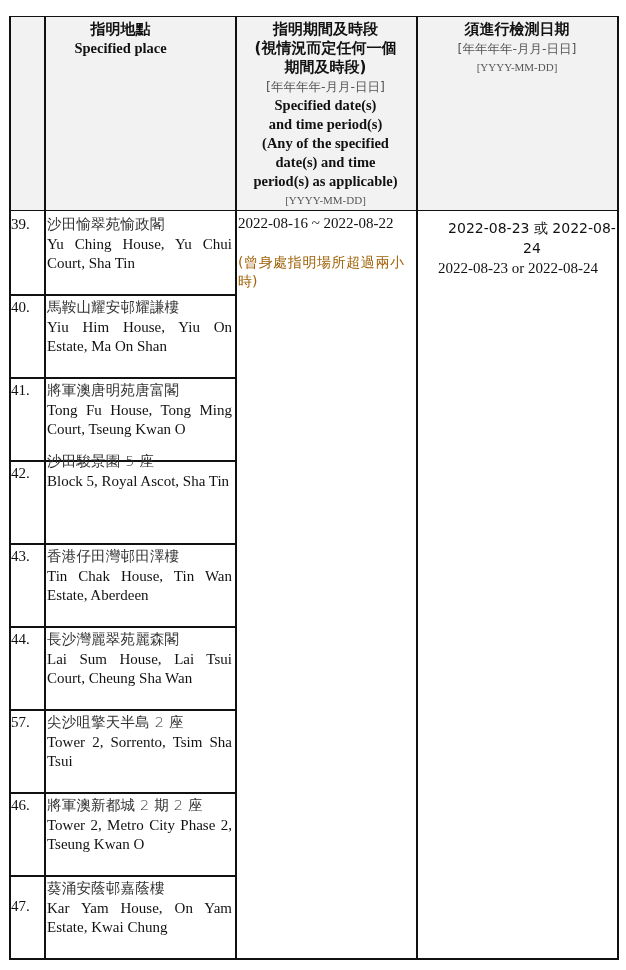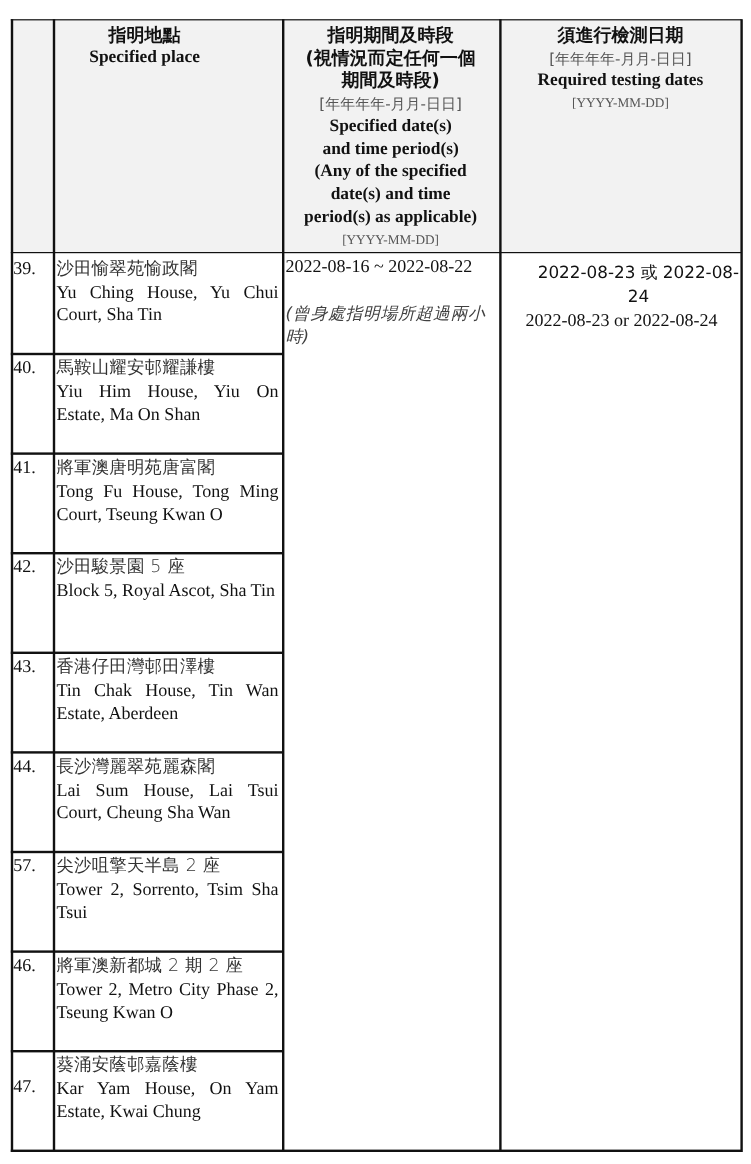--- a/index.html
+++ b/index.html
@@ -12,21 +12,21 @@
   .hline { position: absolute; height: 1.5px; background: #111; }
   .hcell { position: absolute; top: 0; text-align: center; font-size: 14.5px; line-height: 19px; padding-top: 4px; box-sizing: border-box; }
   .b { font-weight: bold; }
   .cjk-b { font-family: "DejaVu Sans", sans-serif; font-weight: bold; font-size: 15px; }
   .grey { color: #555; font-size: 11px; }
   .grey-cjk { color: #555; font-family: "DejaVu Sans", sans-serif; font-size: 12.5px; }
   .num { position: absolute; left: 2px; font-size: 15px; line-height: 19px; }
   .place { position: absolute; left: 38px; width: 185px; font-size: 15px; line-height: 19.5px; text-align: justify; text-align-last: left; }
   .place .zh { font-family: "DejaVu Sans", sans-serif; font-size: 14.5px; color: #333; font-weight: 300; letter-spacing: 0.2px; }
   .period { position: absolute; left: 229px; top: 198px; width: 166px; font-size: 15px; line-height: 19.5px; }
-  .period .zh { font-family: "DejaVu Sans", sans-serif; font-size: 14px; color: #404040; text-align: justify; font-style: italic; }
+  .period .zh { font-family: "DejaVu Sans", sans-serif; font-size: 14px; color: #a16207; text-align: justify; }
   .period .en { text-align: justify; text-align-last: left; }
   .testing { position: absolute; left: 409px; top: 202px; width: 200px; text-align: center; font-size: 15px; line-height: 20px; }
   .testing .zh { font-family: "DejaVu Sans", sans-serif; font-size: 14px; padding-left: 28px; }
 </style>
 </head>
 <body>
 
 <div class="tbl">
 
   <div class="hdr"></div>
@@ -45,21 +45,20 @@
     <div class="b">and time period(s)</div>
     <div class="b">(Any of the specified</div>
     <div class="b">date(s) and time</div>
     <div class="b">period(s) as applicable)</div>
     <div class="grey">[YYYY-MM-DD]</div>
   </div>
 
   <div class="hcell" style="left:407px;width:202px;">
     <div class="cjk-b">須進行檢測日期</div>
     <div class="grey-cjk">[年年年年-月月-日日]</div>
-    <div class="b">Required testing dates</div>
     <div class="grey">[YYYY-MM-DD]</div>
   </div>
 
   <div class="vline" style="left:0;top:0;height:944px;"></div>
   <div class="vline" style="left:35px;top:0;height:944px;"></div>
   <div class="vline" style="left:226px;top:0;height:944px;"></div>
   <div class="vline" style="left:407px;top:0;height:944px;"></div>
   <div class="vline" style="left:608px;top:0;height:944px;"></div>
 
   <div class="hline" style="left:0;width:227px;top:278px;"></div>
@@ -88,21 +87,21 @@
   </div>
   <div>
     <div class="num" style="top:365px;">41.</div>
     <div class="place" style="top:365px;">
       <div class="zh">將軍澳唐明苑唐富閣</div>
       <div>Tong Fu House, Tong Ming Court, Tseung Kwan O</div>
     </div>
   </div>
   <div>
     <div class="num" style="top:448px;">42.</div>
-    <div class="place" style="top:448px;">
+    <div class="place" style="top:436px;">
       <div class="zh">沙田駿景園 5 座</div>
       <div>Block 5, Royal Ascot, Sha Tin</div>
     </div>
   </div>
   <div>
     <div class="num" style="top:531px;">43.</div>
     <div class="place" style="top:531px;">
       <div class="zh">香港仔田灣邨田澤樓</div>
       <div>Tin Chak House, Tin Wan Estate, Aberdeen</div>
     </div>

